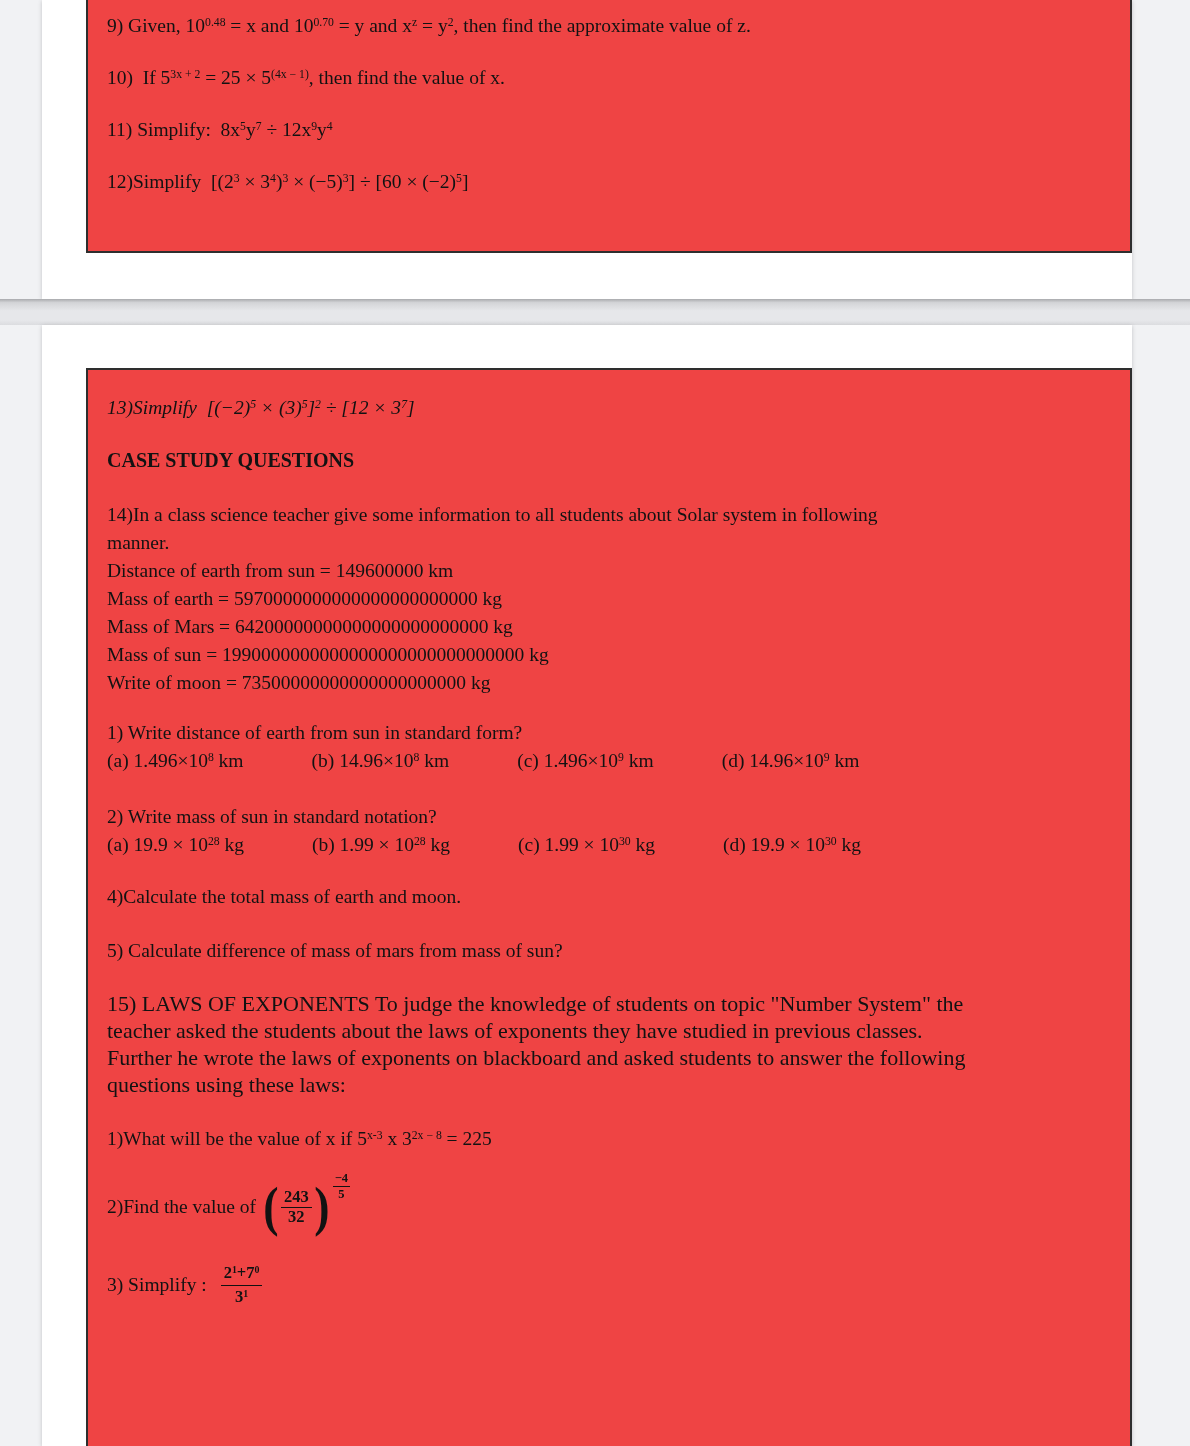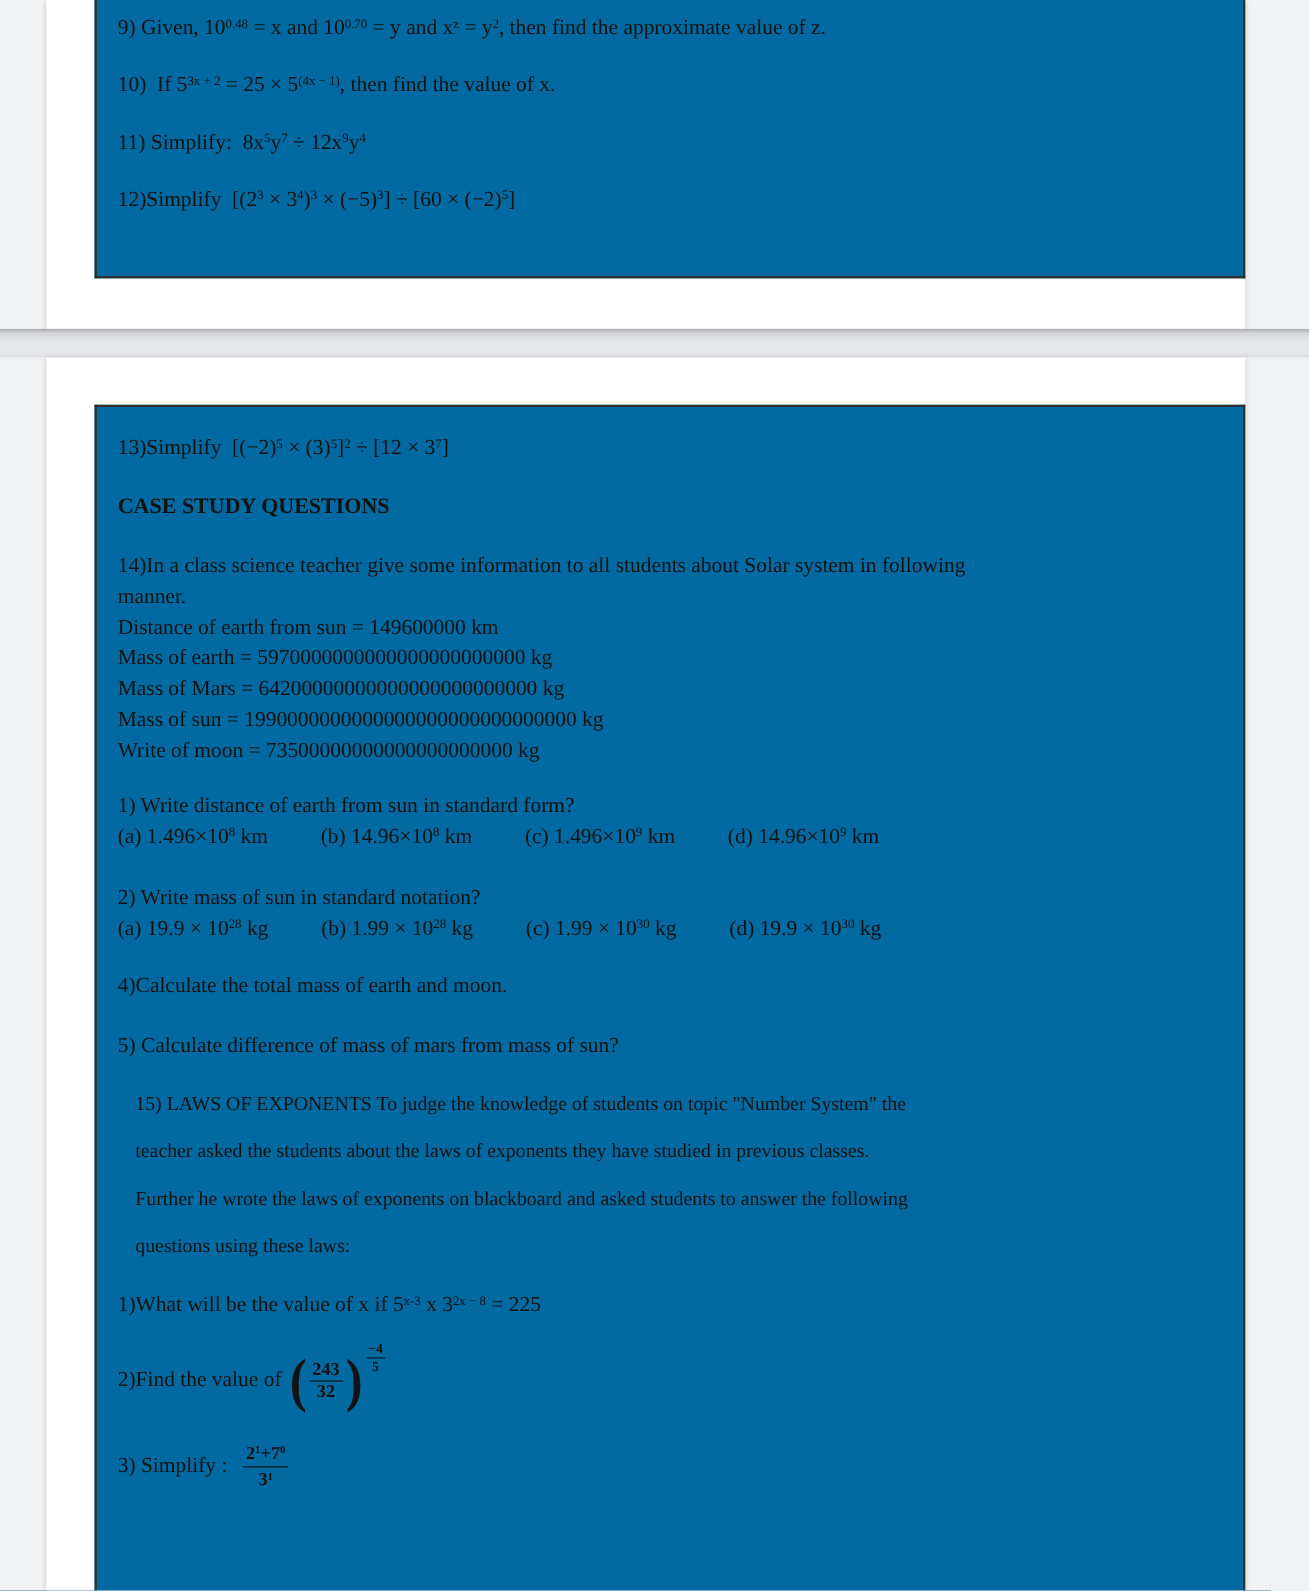--- a/index.html
+++ b/index.html
@@ -8,38 +8,38 @@
     background:#f1f2f4;
     font-family:"Liberation Serif","DejaVu Serif",serif;
     color:#121212;
   }
   .page{position:absolute;left:42px;width:1090px;background:#ffffff;
         box-shadow:0 1px 4px rgba(50,50,60,.25);}
   #page1{top:0;height:299px;}
   #page2{top:325px;height:1121px;}
   #page-gap{position:absolute;top:299px;left:0;width:1190px;height:26px;
     background:linear-gradient(180deg,#a9aaad 0%,#d3d4d7 14%,#e6e7ea 45%,#e6e7ea 82%,#dbdcdf 100%);}
-  .qbox{position:absolute;left:44px;border:2px solid #2e2e2e;background:#0369a1;box-sizing:border-box;}
+  .qbox{position:absolute;left:44px;border:2px solid #2e2e2e;background:#ef4444;box-sizing:border-box;}
   #box1{top:0;width:1046px;height:253px;border-top:none;padding:14px 20px 0 19px;}
   #box2{top:43px;width:1046px;height:1078px;border-bottom:none;padding:0 30px 0 19px;}
 
   .q,.line,.prompt,.opts,.rich{white-space:pre-wrap;}
   .q{margin:0 0 28px 0;font-size:19.5px;line-height:24px;}
   .line{margin:0;font-size:19.5px;line-height:28px;}
-  #q13{margin:26px 0 0 0;font-size:19.5px;line-height:24px;}
+  #q13{margin:26px 0 0 0;font-size:19.5px;line-height:24px;font-style:italic;}
   #case-heading{margin:28px 0 0 0;font-size:20px;line-height:24px;font-weight:bold;}
   #q14-block{margin-top:29px;}
   .prompt{margin:0;font-size:19.5px;line-height:28px;font-family:Liberation Serif, serif;}
-  .opts{display:flex;gap:48px;font-size:19.5px;line-height:28px;}
+  .opts{display:flex;gap:68px;font-size:19.5px;line-height:28px;}
   .mt22{margin-top:22px;}
   .mt24{margin-top:24px;}
   .mt26{margin-top:26px;}
   .mt27{margin-top:27px;}
   .mt28{margin-top:28px;}
-  .line15{margin:16px;font-size:18px;line-height:27px;}
+  .line15{margin:0;font-size:22px;line-height:27px;}
   #q15-block{margin-top:25px;}
   #q15s1{margin:27px 0 0 0;font-size:19.5px;line-height:28px;}
 
   sup{font-size:0.60em;line-height:0;position:relative;vertical-align:baseline;top:-0.5em;}
 
   .formula-line{display:flex;align-items:center;font-size:19.5px;}
   #q15s2{margin-top:22px;height:64px;}
   #q15s3{margin-top:16px;height:60px;}
   .bigparen{font-size:54px;font-weight:bold;line-height:0.9;transform:scaleX(.85);}
   .vfrac{display:inline-flex;flex-direction:column;align-items:center;

